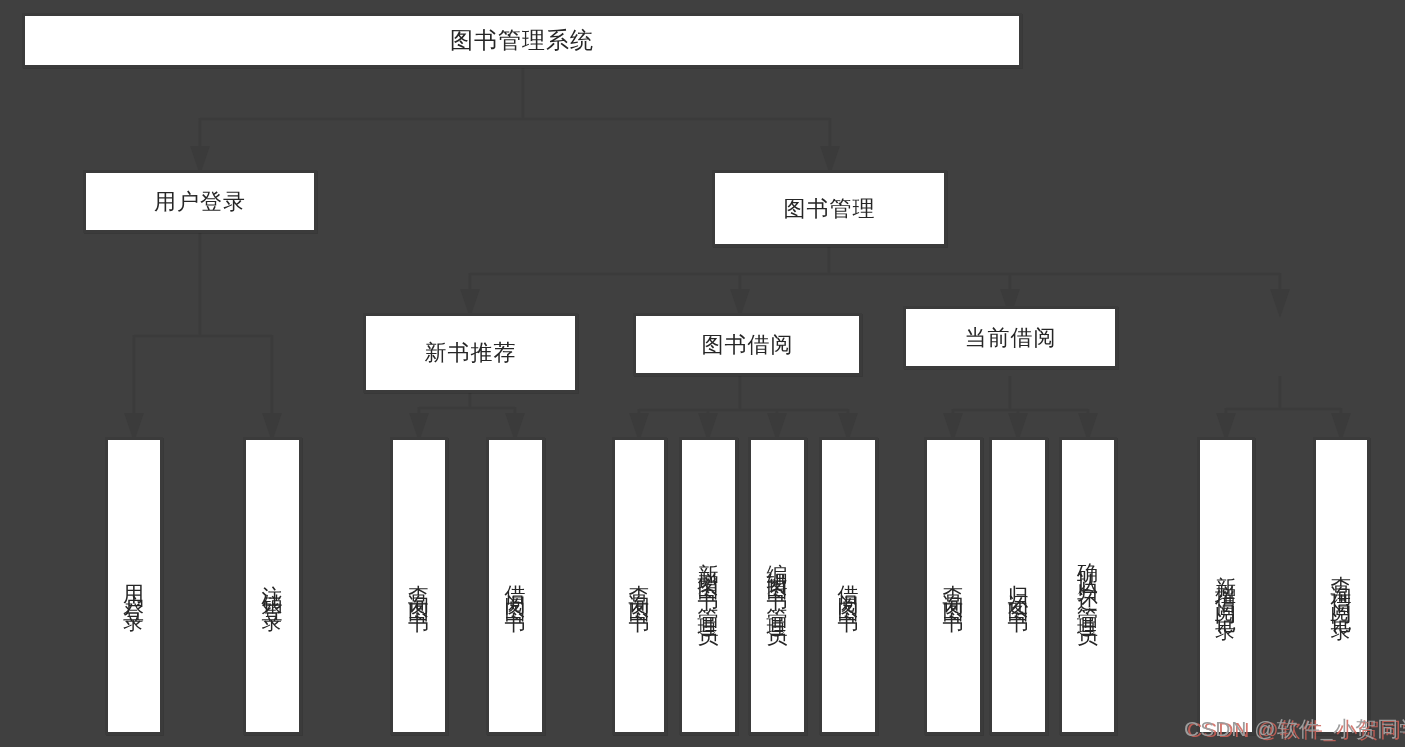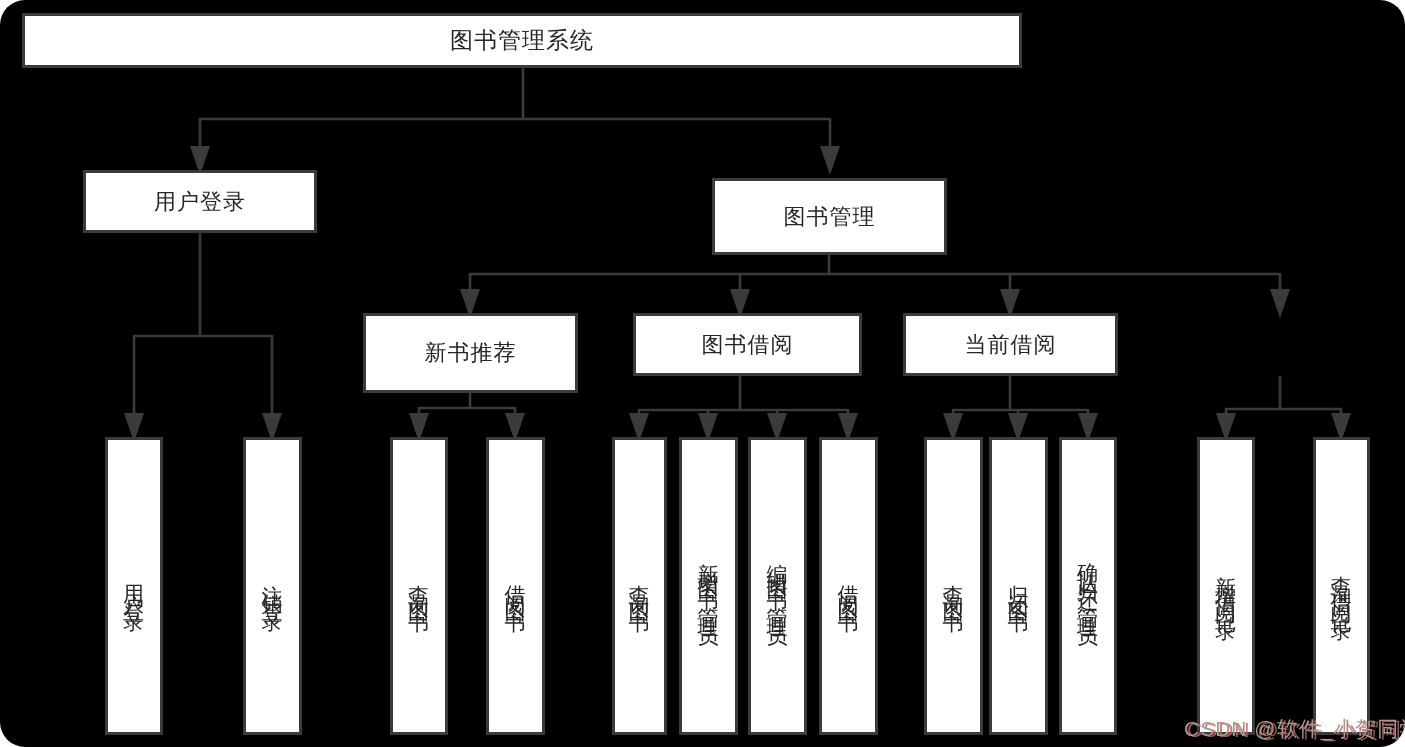--- a/index.html
+++ b/index.html
@@ -4,24 +4,23 @@
 <style>
   html, body {
     margin: 0;
     padding: 0;
     background: #ffffff;
   }
   #canvas {
     position: relative;
     width: 1405px;
     height: 747px;
-    background: #000000;
+    background: #404040;
     font-family: "Liberation Sans", "DejaVu Sans", sans-serif;
     overflow: hidden;
-    border-radius: 25px;
   }
   #connectors {
     position: absolute;
     left: 0;
     top: 0;
     width: 1405px;
     height: 747px;
     z-index: 1;
   }
   .node {
@@ -116,31 +115,31 @@
     </g>
   </svg>
 
   <div class="node h-node root-node" style="left:22px; top:13px; width:1000px; height:55px;">
     <span>图书管理系统</span>
   </div>
 
   <div class="node h-node" style="left:83px; top:170px; width:234px; height:63px;">
     <span>用户登录</span>
   </div>
-  <div class="node h-node" style="left:712px; top:178px; width:235px; height:77px;">
+  <div class="node h-node" style="left:712px; top:170px; width:235px; height:77px;">
     <span>图书管理</span>
   </div>
 
   <div class="node h-node" style="left:363px; top:313px; width:215px; height:80px;">
     <span>新书推荐</span>
   </div>
   <div class="node h-node" style="left:633px; top:313px; width:229px; height:63px;">
     <span>图书借阅</span>
   </div>
-  <div class="node h-node" style="left:903px; top:313px; width:215px; height:63px;">
+  <div class="node h-node" style="left:903px; top:306px; width:215px; height:63px;">
     <span>当前借阅</span>
   </div>
 
   <div class="node v-node" style="left:105px; top:437px; width:58px; height:298px;">
     <span class="v-label">用户登录</span>
   </div>
   <div class="node v-node" style="left:243px; top:437px; width:59px; height:298px;">
     <span class="v-label">注销登录</span>
   </div>
 

